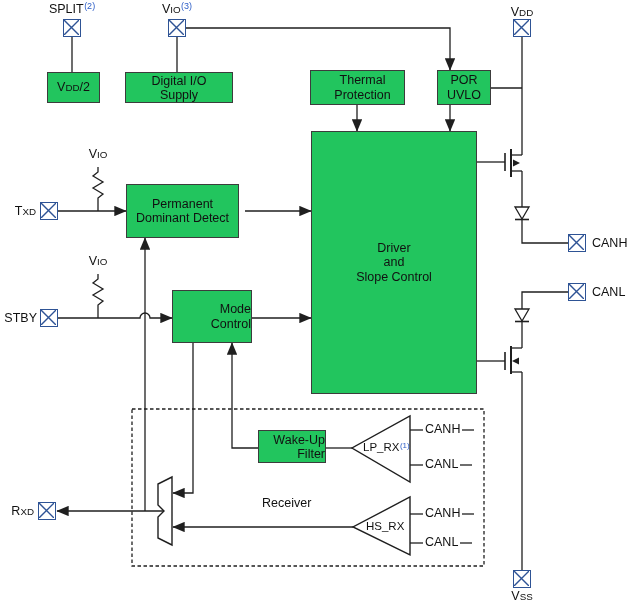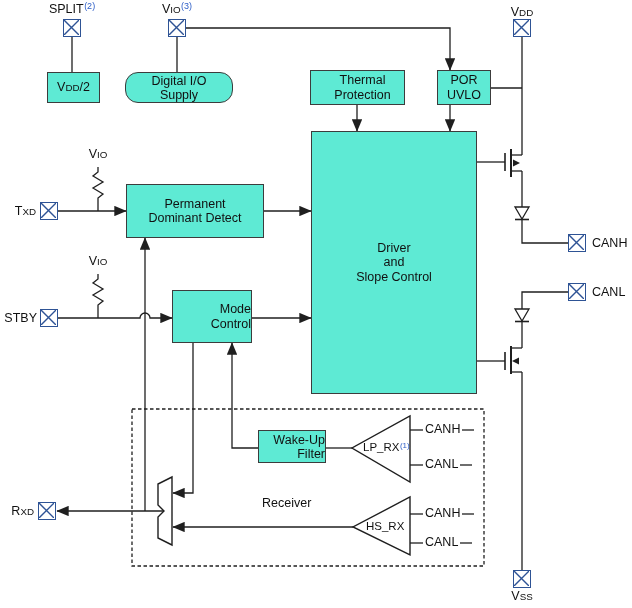--- a/index.html
+++ b/index.html
@@ -2,21 +2,21 @@
 <html><head>
 <meta charset="utf-8">
 <style>
   html,body{margin:0;padding:0;background:#ffffff;}
   .canvas{
     position:relative;width:632px;height:608px;background:#ffffff;
     font-family:"Liberation Sans",sans-serif;color:#111111;overflow:hidden;
   }
   svg.wires{position:absolute;left:0;top:0;}
   .box{
-    position:absolute;box-sizing:border-box;background:#5eead4;
+    position:absolute;box-sizing:border-box;background:#22c55e;
     border:1.4px solid #3c3c3c;display:flex;flex-direction:column;
     align-items:center;justify-content:center;text-align:center;
     font-size:12.5px;line-height:14.5px;color:#111111;
   }
   .pin{
     position:absolute;width:18px;height:18px;box-sizing:border-box;
     background:#ffffff;border:1.6px solid #2E5395;
   }
   .pin svg{display:block;}
   .plabel{position:absolute;font-size:12.5px;line-height:13px;white-space:nowrap;color:#111111;}
@@ -118,36 +118,36 @@
         <path d="M462,514 H474"></path>
       <path d="M410,543 H423"></path>
         <path d="M460,543 H472"></path>
     </g>
   </svg>
 
   <div class="box" style="left:47px;top:72px;width:53px;height:31px;">
     <div><span>V</span><span class="sm">DD</span><span>/2</span></div>
   </div>
 
-  <div class="box" style="left:125px;top:72px;width:108px;height:31px;line-height:14px;border-radius:13px;">
+  <div class="box" style="left:125px;top:72px;width:108px;height:31px;line-height:14px;">
     <div>Digital I/O</div>
     <div>Supply</div>
   </div>
 
   <div class="box" style="left:310px;top:70px;width:95px;height:35px;line-height:14.5px;padding-left:10px;">
     <div>Thermal</div>
     <div>Protection</div>
   </div>
 
   <div class="box" style="left:424px;top:70px;width:54px;height:35px;line-height:14.5px;margin-left:13px;">
     <div>POR</div>
     <div>UVLO</div>
   </div>
 
-  <div class="box" style="left:126px;top:184px;width:138px;height:54px;">
+  <div class="box" style="left:126px;top:184px;width:113px;height:54px;">
     <div>Permanent</div>
     <div>Dominant Detect</div>
   </div>
 
   <div class="box" style="left:172px;top:290px;width:80px;height:53px;align-items:flex-end;">
     <div>Mode</div>
     <div>Control</div>
   </div>
 
   <div class="box" style="left:311px;top:131px;width:166px;height:263px;">

